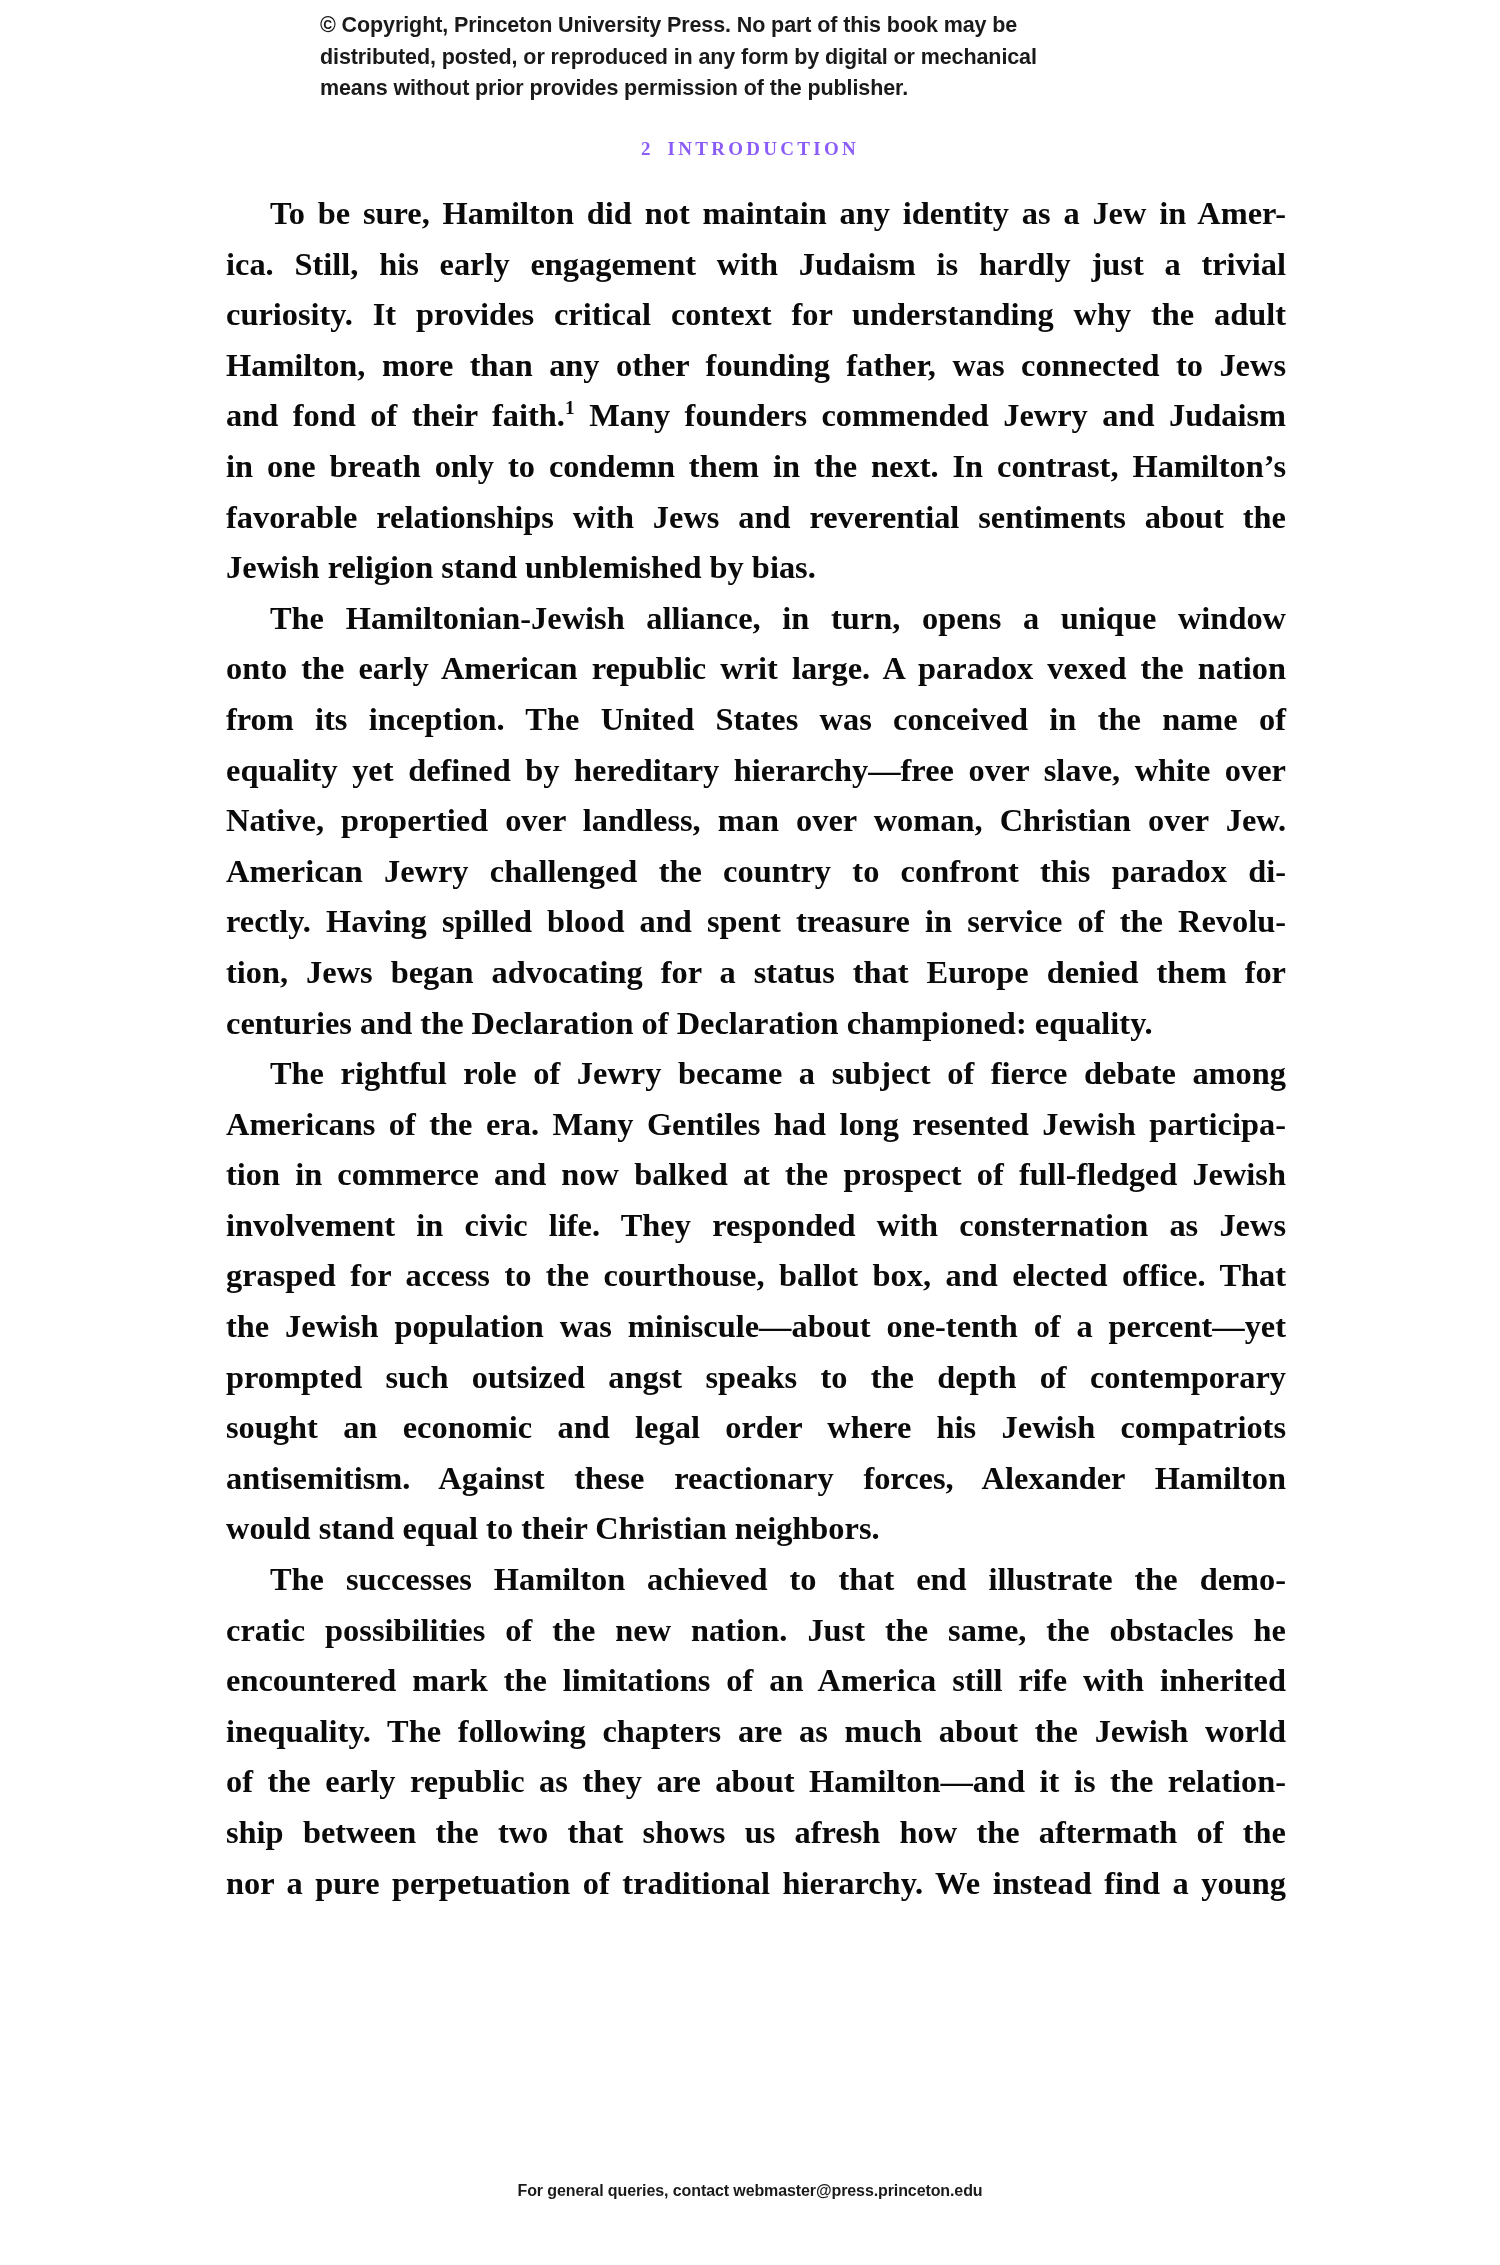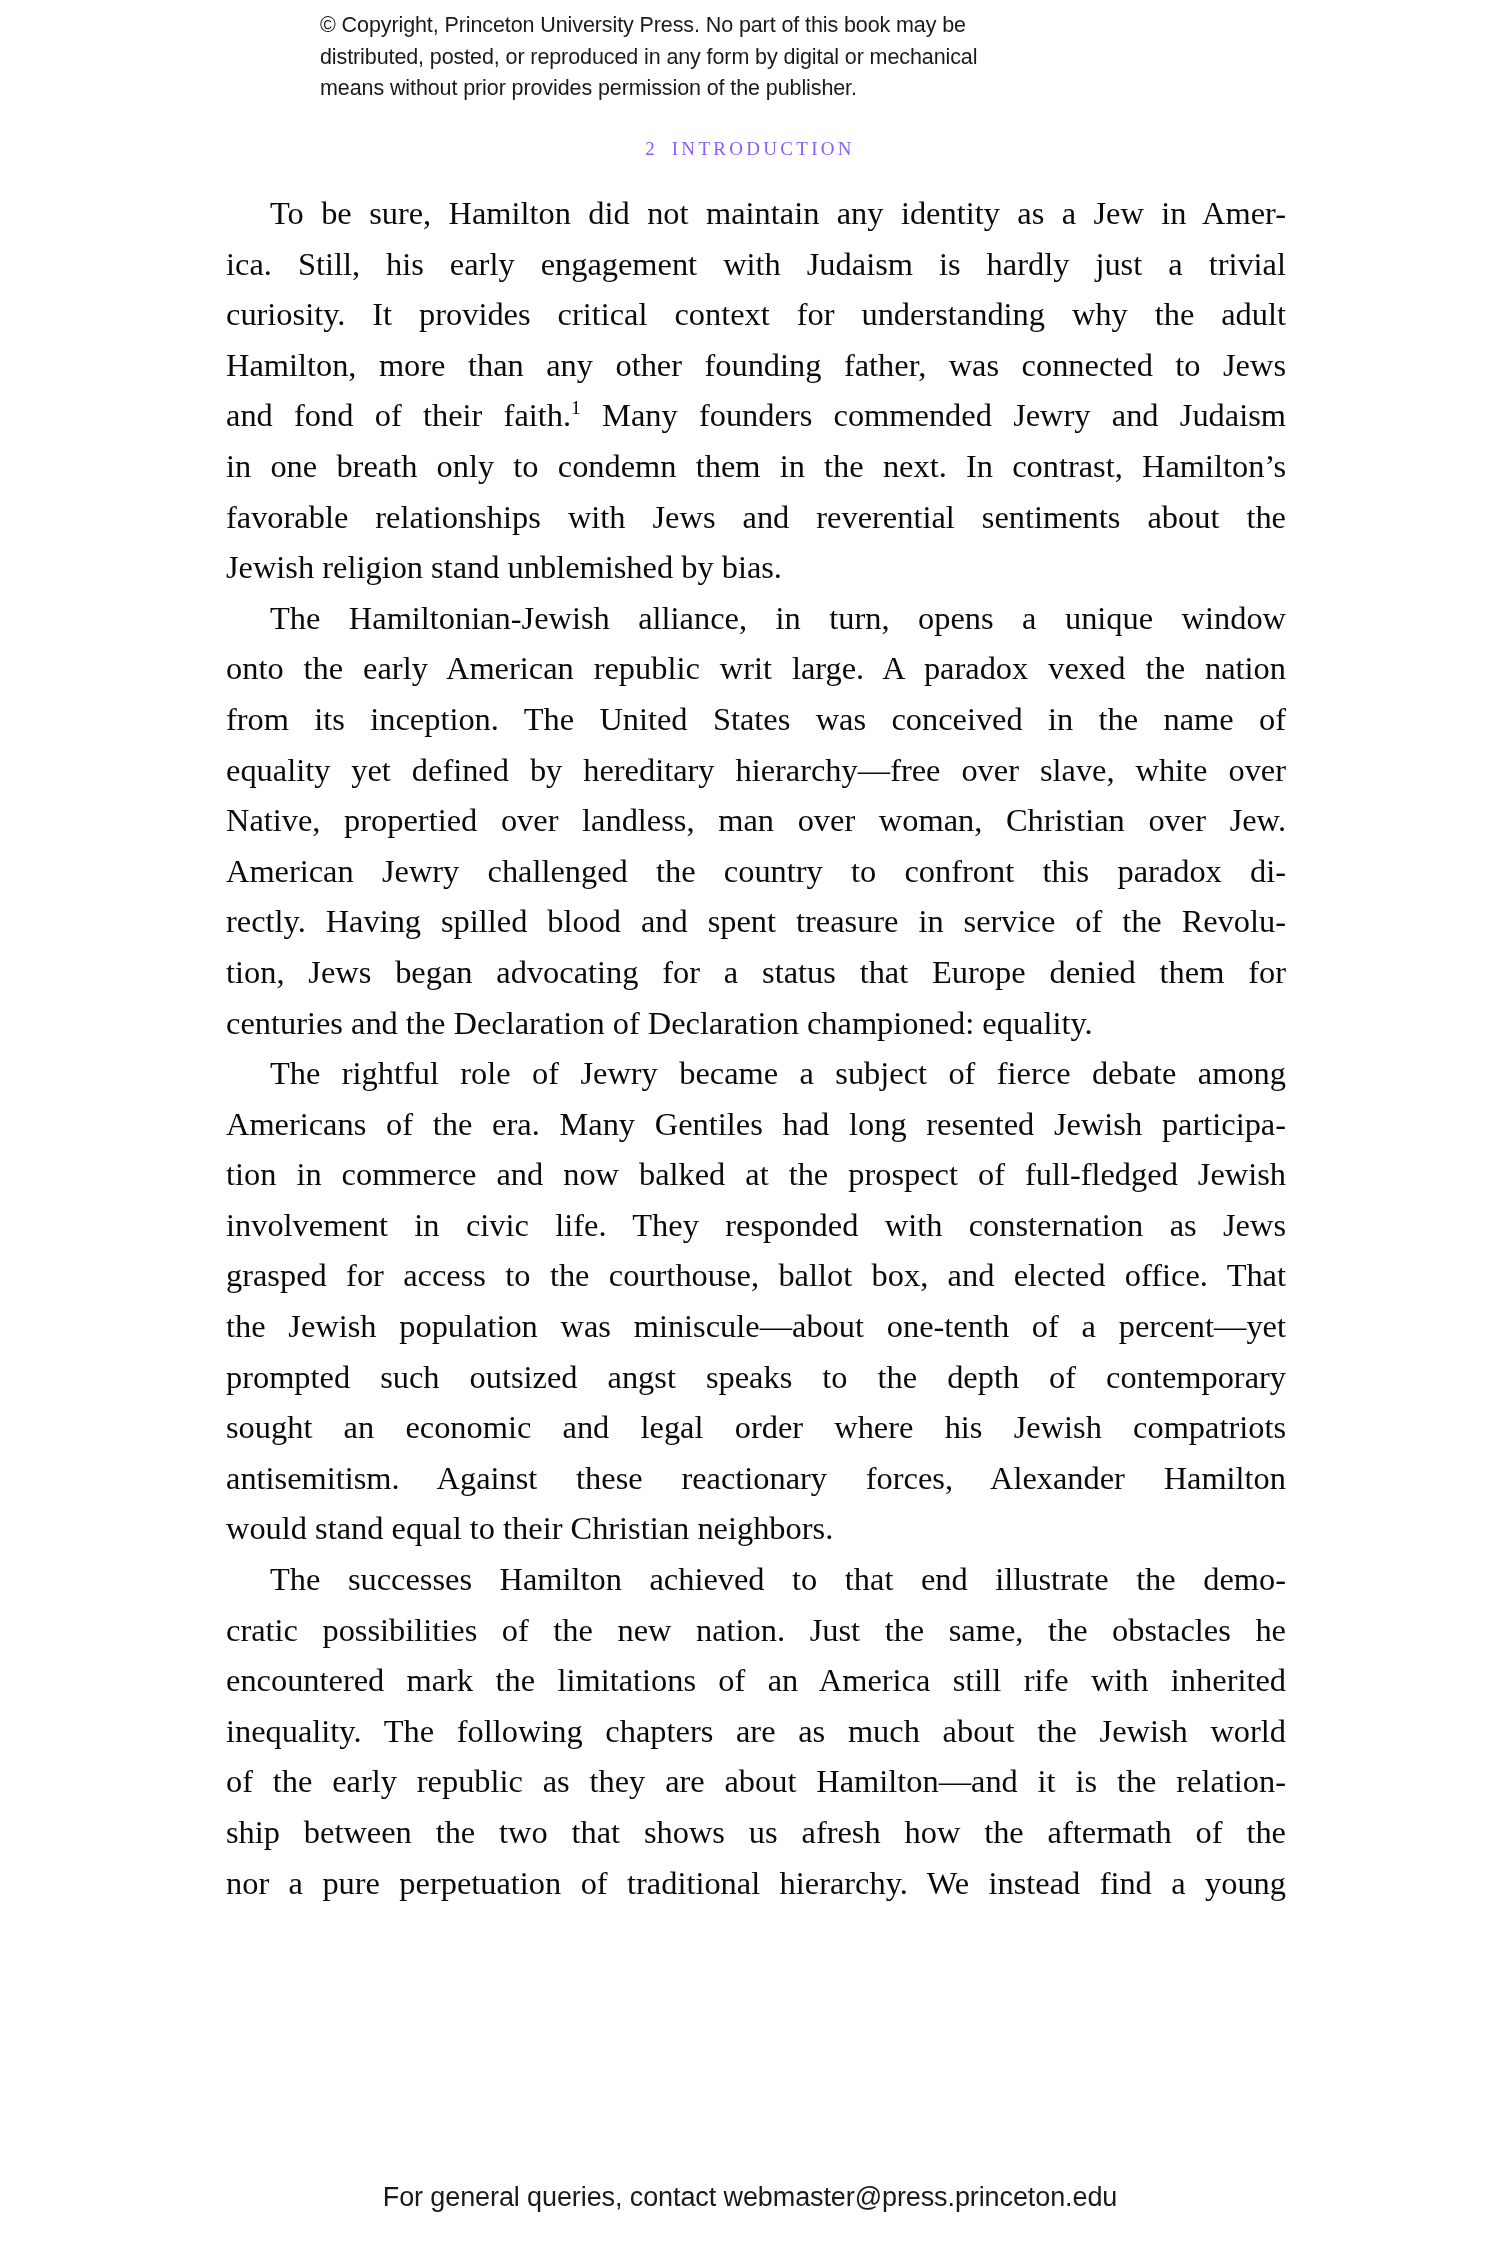--- a/index.html
+++ b/index.html
@@ -14,20 +14,21 @@
     position: relative;
     overflow: hidden;
     font-family: "Liberation Serif", "DejaVu Serif", serif;
     color: #000000;
     -webkit-font-smoothing: antialiased;
   }
 
   .page {
     position: absolute;
     inset: 0;
+    font-weight: bold;
   }
 
   
   .copyright-block {
     position: absolute;
     left: 320px;
     top: 10px;
     width: 860px;
     font-family: "Liberation Sans", "DejaVu Sans", sans-serif;
     font-size: 21.5px;
@@ -97,21 +98,21 @@
   }
 
   
   .footer-note {
     position: absolute;
     left: 0;
     right: 0;
     top: 2182px;
     text-align: center;
     font-family: "Liberation Sans", "DejaVu Sans", sans-serif;
-    font-size: 27px;
+    font-size: 16px;
     color: #1a1a1a;
     letter-spacing: -0.1px;
   }
 </style>
 </head>
 <body>
 
 <div class="page">
 
   <div class="copyright-block">

